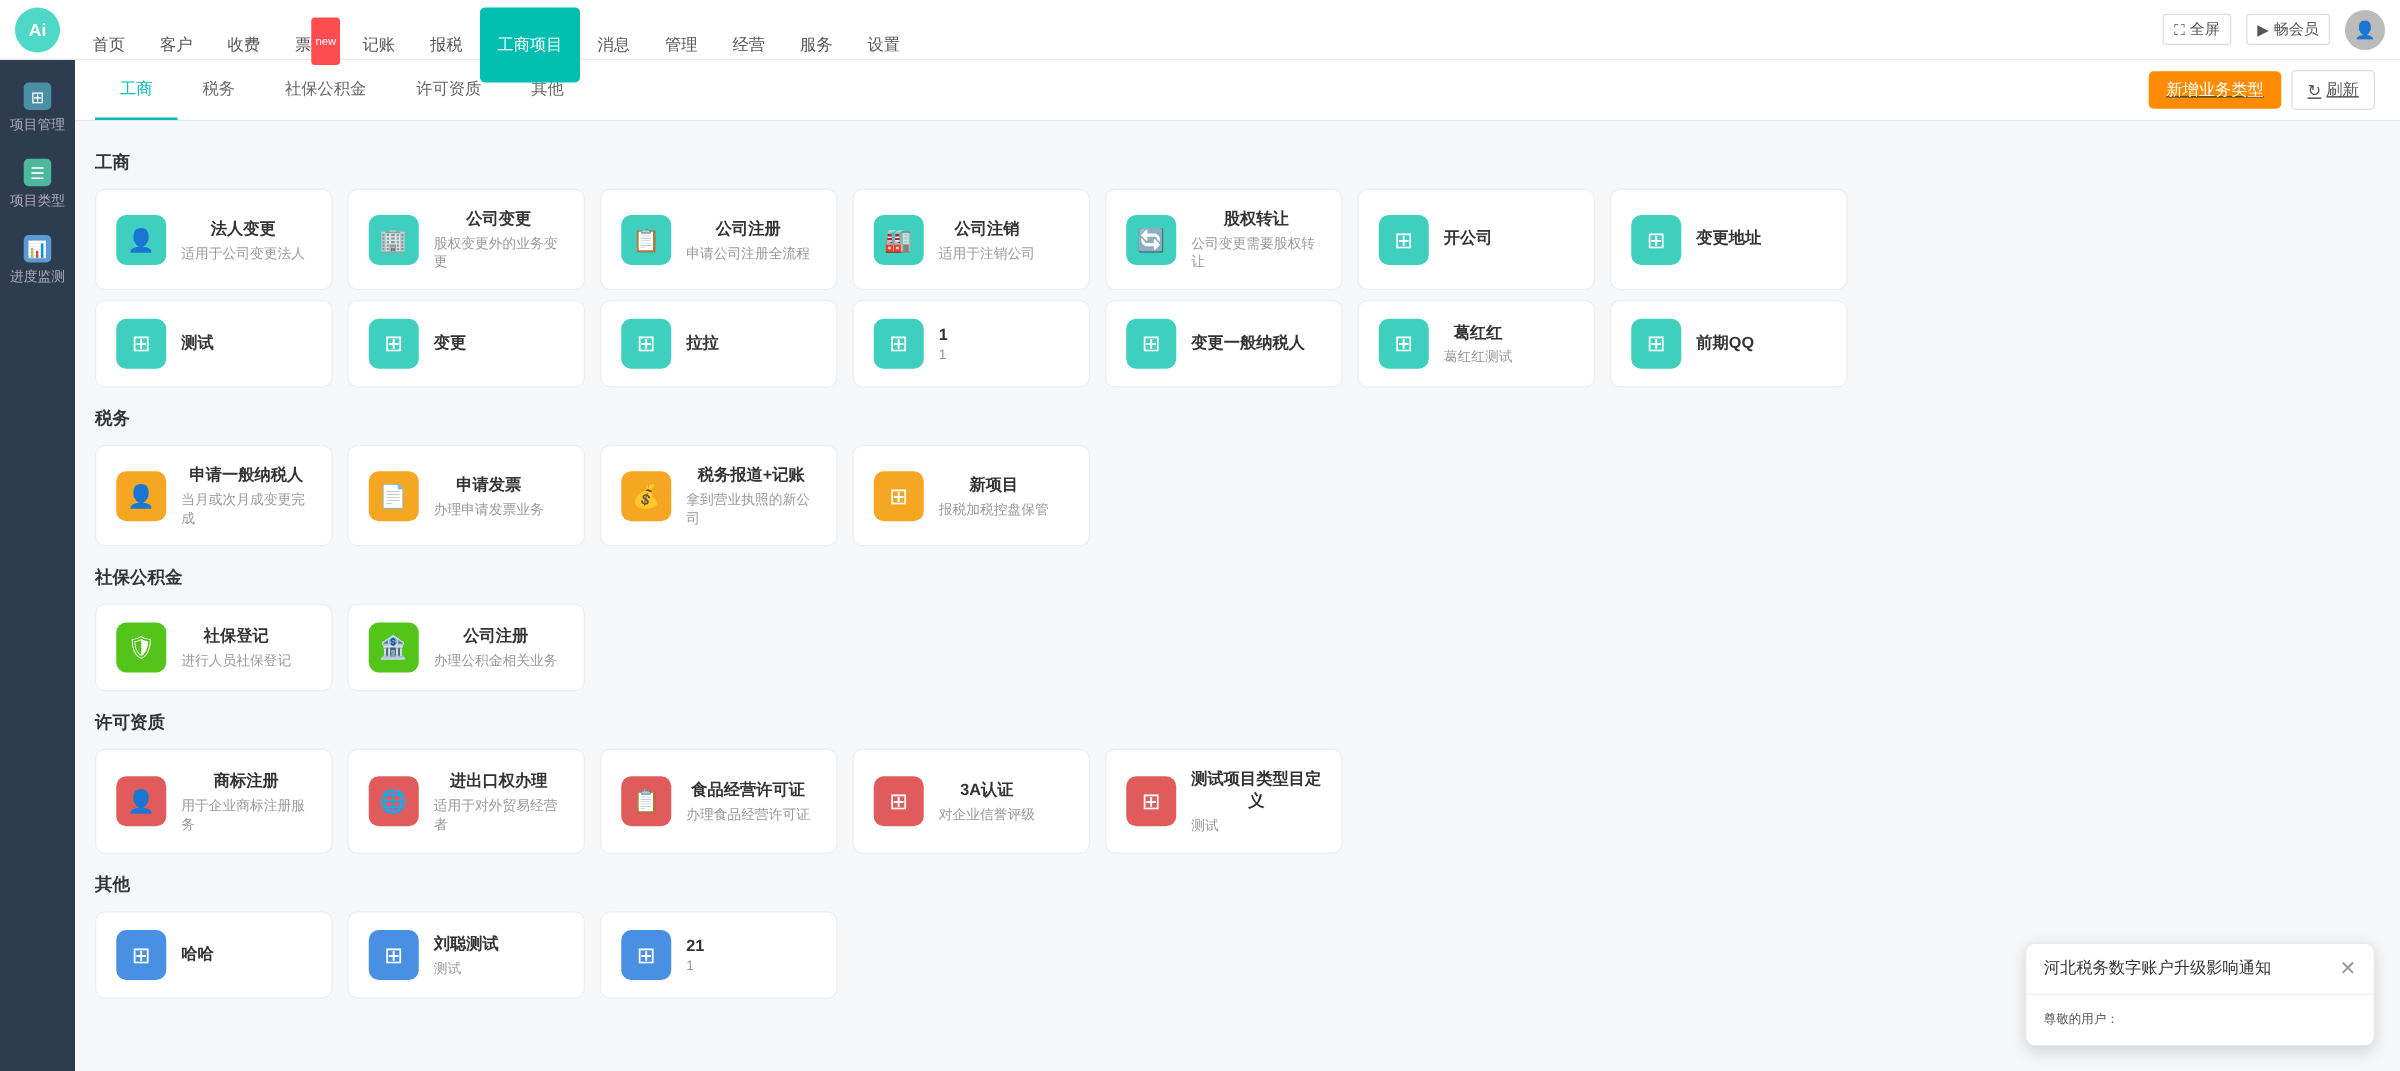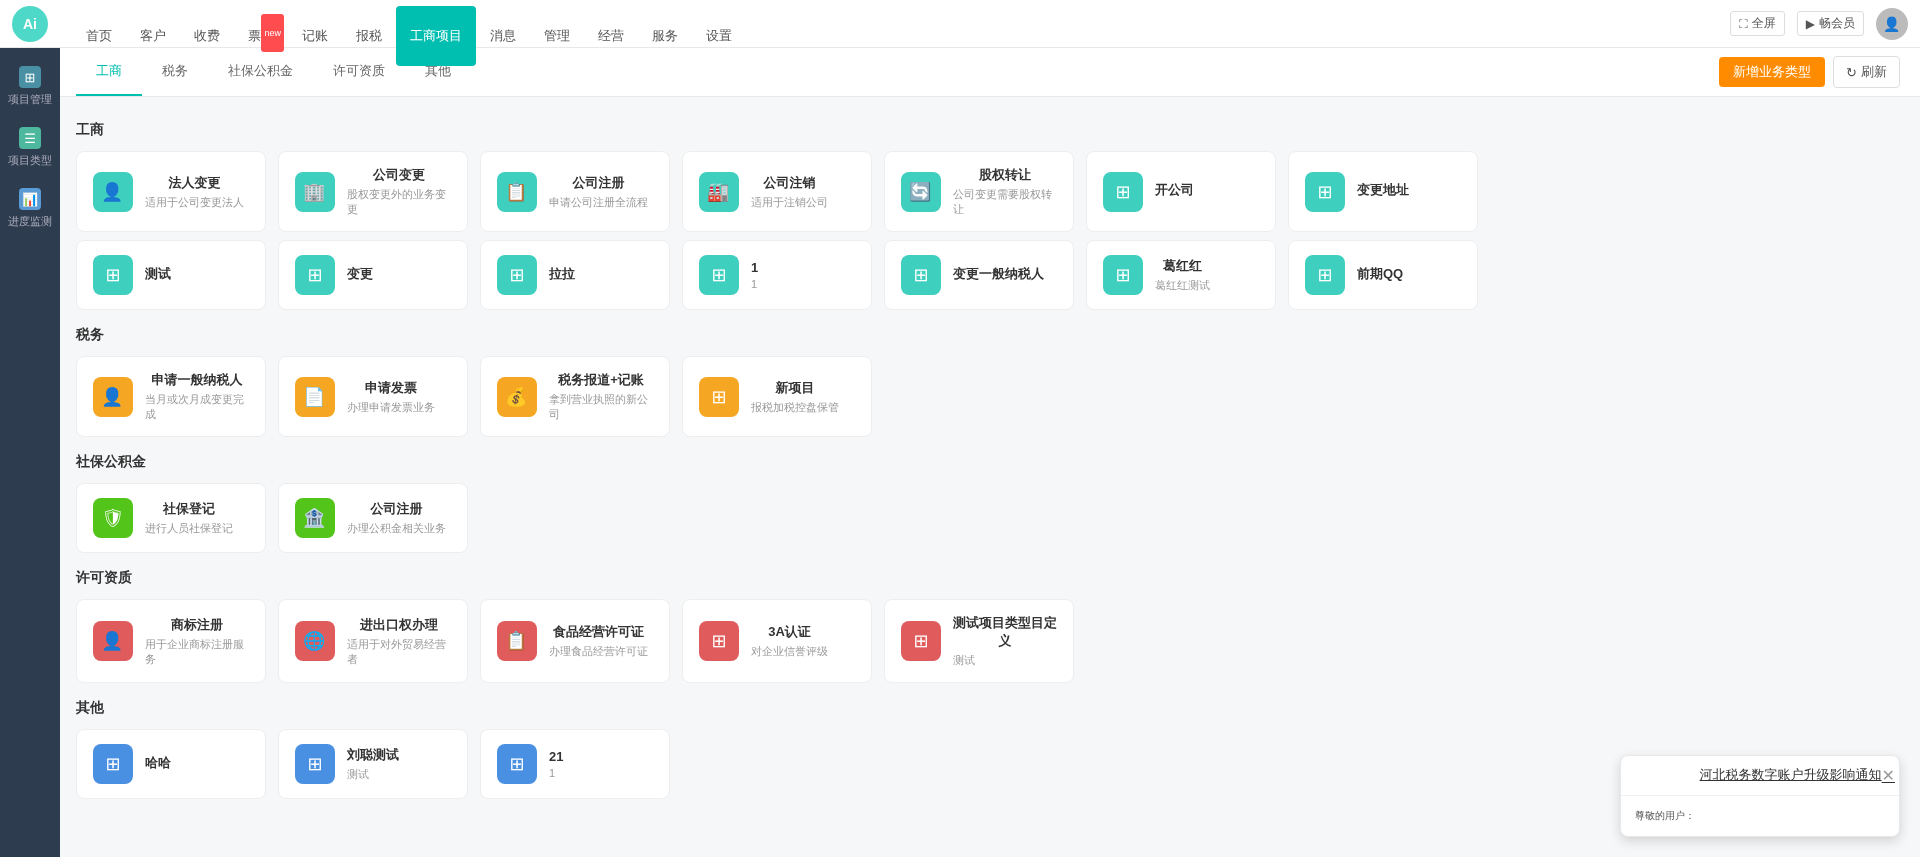--- a/index.html
+++ b/index.html
@@ -9,21 +9,20 @@
     .top-nav {
       height: 48px;
       background: #fff;
       border-bottom: 1px solid #e8e8e8;
       display: flex;
       align-items: center;
       padding: 0 12px;
       position: fixed;
       top: 0; left: 0; right: 0;
       z-index: 100;
-      gap: 12px;
     }
     .top-nav .logo {
       width: 36px; height: 36px;
       background: #4ed8c8;
       border-radius: 50%;
       display: flex; align-items: center; justify-content: center;
       color: #fff; font-weight: bold; font-size: 14px;
       margin-right: 12px;
     }
     .top-nav .nav-items {
@@ -127,21 +126,21 @@
       cursor: pointer;
       color: #666;
       font-size: 13px;
       border-bottom: 2px solid transparent;
     }
     .tab-item.active {
       color: #00bfb0;
       border-bottom: 2px solid #00bfb0;
     }
     .tab-bar-actions {
-      display: flex; align-items: center; gap: 8px;
+      display: flex; align-items: center; gap: 8px; text-decoration: underline;
     }
     .btn-add-type {
       background: #ff8c00;
       color: #fff;
       border: none;
       padding: 6px 14px;
       border-radius: 4px;
       cursor: pointer;
       font-size: 13px;
     }
@@ -226,25 +225,25 @@
       position: fixed;
       bottom: 20px; right: 20px;
       width: 280px;
       background: #fff;
       border: 1px solid #e8e8e8;
       border-radius: 8px;
       box-shadow: 0 4px 12px rgba(0,0,0,0.15);
       z-index: 200;
     }
     .notif-header {
-      padding: 10px 4px;
+      padding: 10px 14px;
       border-bottom: 1px solid #f0f0f0;
       font-size: 13px;
       color: #333;
-      display: flex; justify-content: flex-end; text-decoration: underline;
+      display: flex; justify-content: space-between;
     }
     .notif-body {
       padding: 12px 14px;
       font-size: 10px;
       color: #555;
       line-height: 1.6;
     }
     .notif-close {
       cursor: pointer; color: #999; font-size: 16px;
     }

